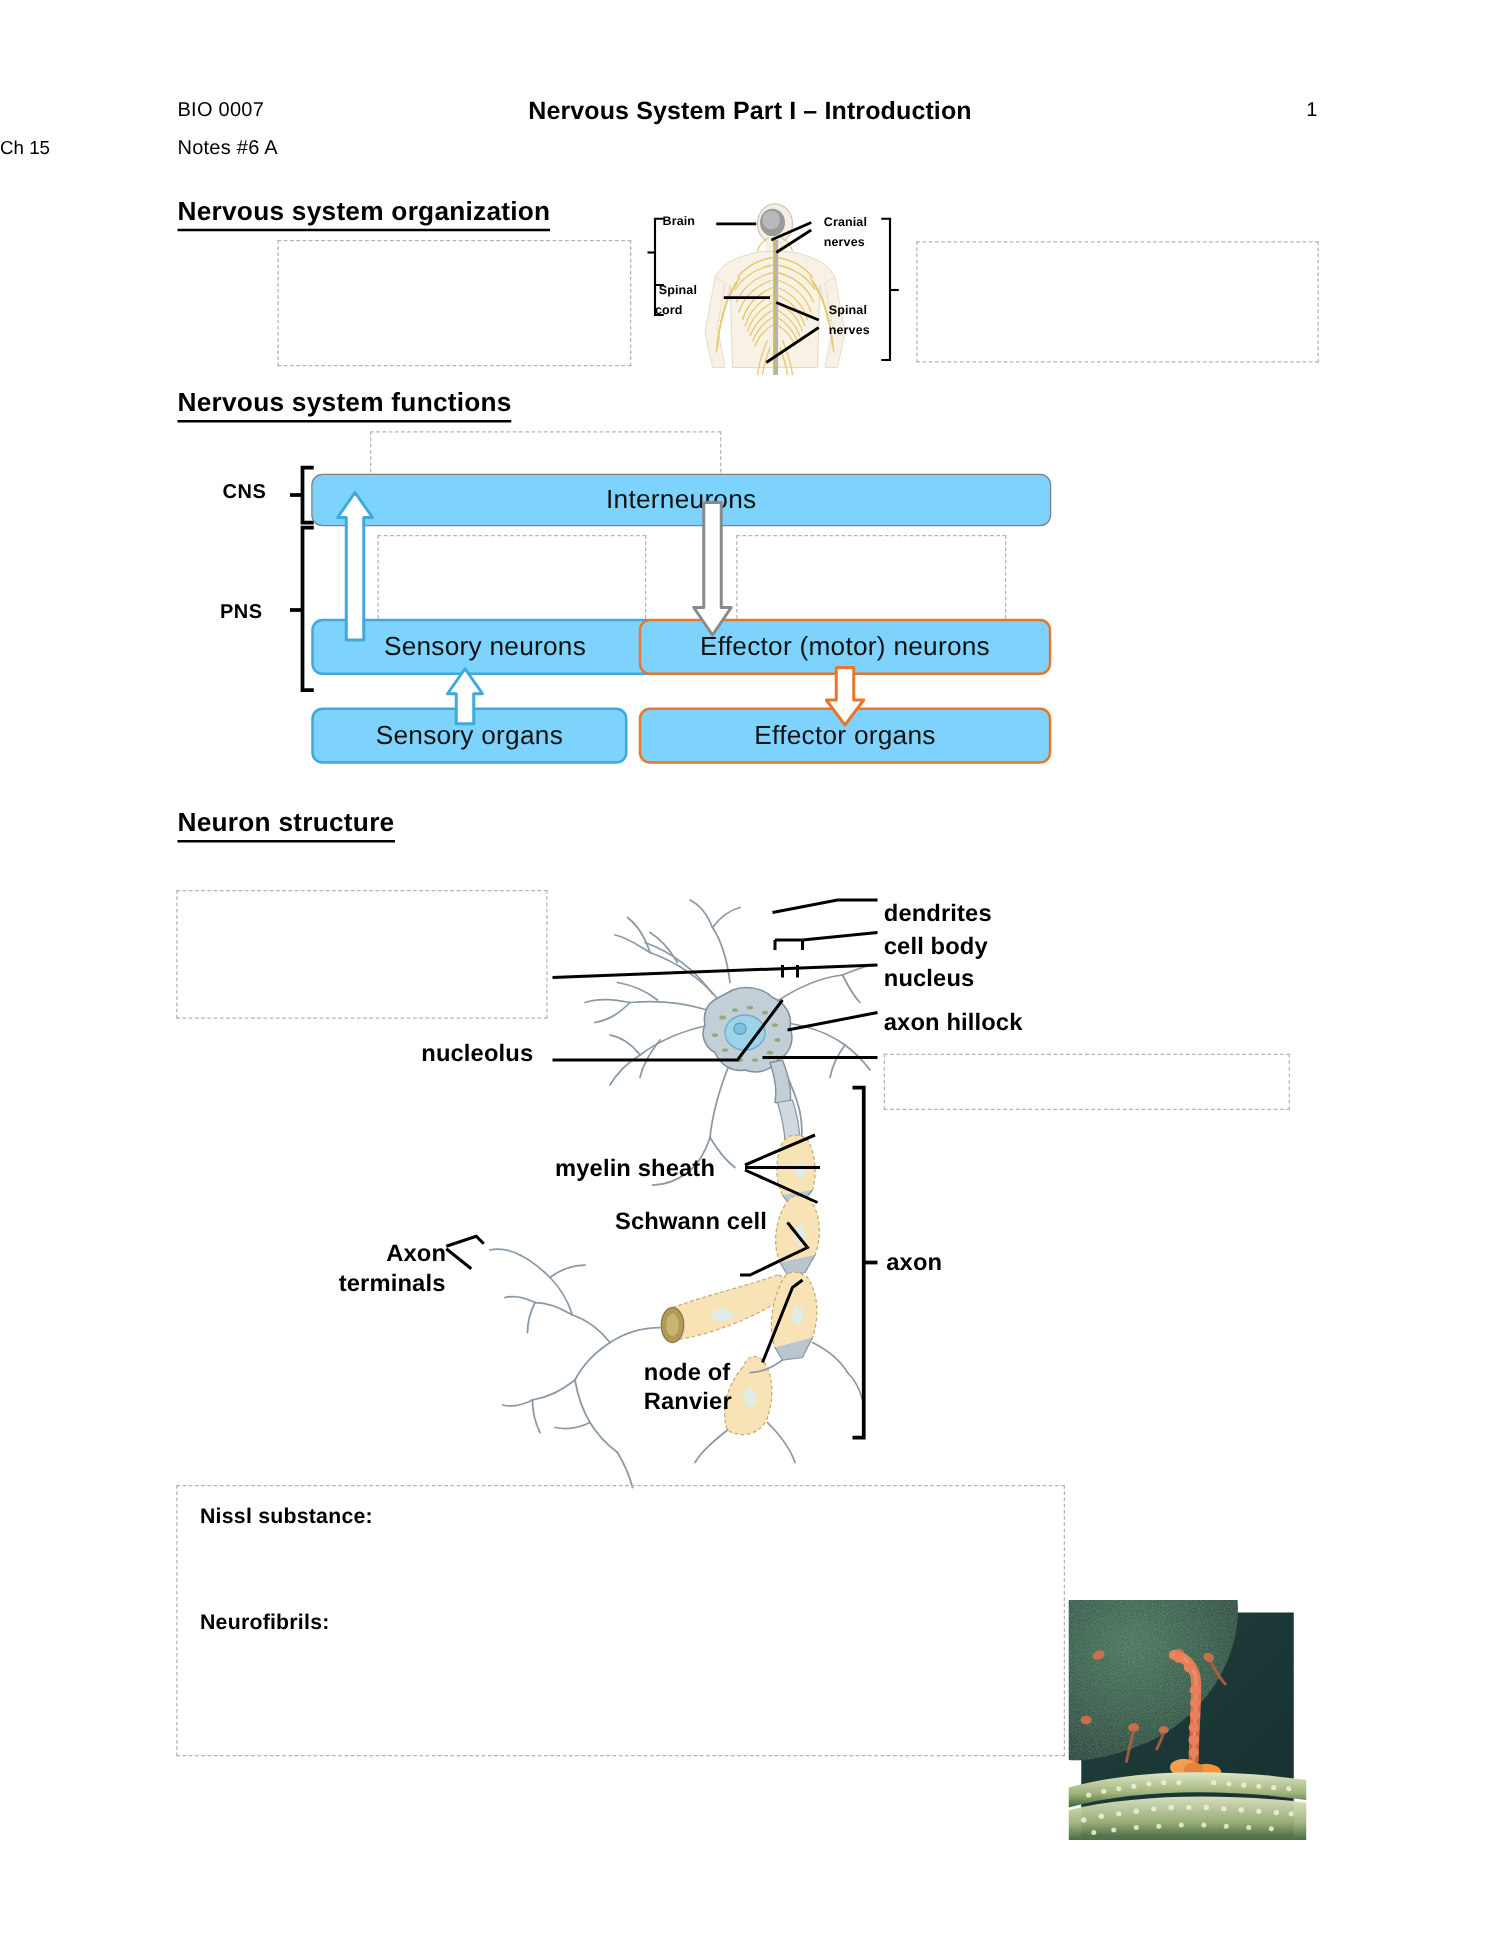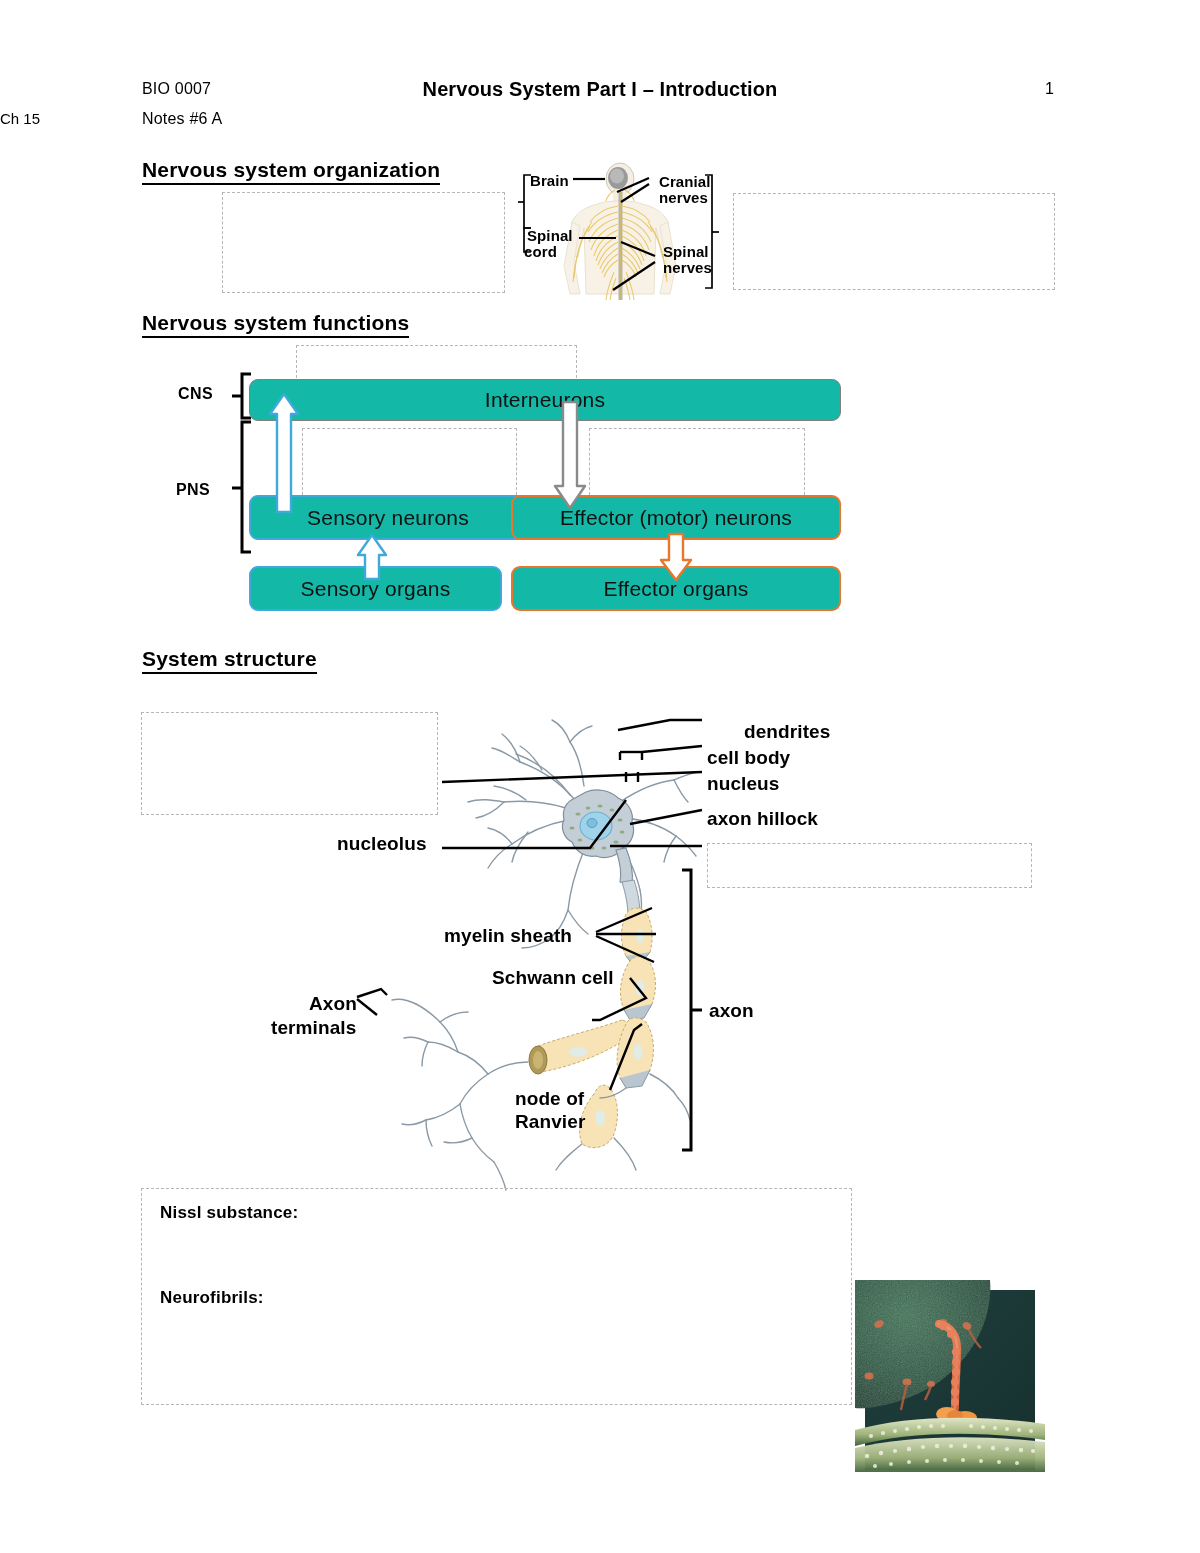--- a/index.html
+++ b/index.html
@@ -25,36 +25,36 @@
     font-size:21px; font-weight:bold; letter-spacing:.2px;
     border-bottom:2px solid #000; display:inline-block; padding-bottom:1px;
     line-height:1.15;
   }
 
   
   .dbox { border:1.6px dashed #b5b5b5; background:transparent; }
 
   
   .fbox {
-    border-radius:9px; background:#14b8a6;
+    border-radius:9px; background:#7dd3fc;
     display:flex; align-items:center; justify-content:center;
     font-size:21px; letter-spacing:.2px; color:#111;
   }
   .fbox.gray  { border:1.6px solid #808080; }
   .fbox.blue  { border:2px solid #3FA9DC; }
   .fbox.orange{ border:2px solid #E8762C; }
 
   
   .brk-label { font-size:16px; font-weight:bold; letter-spacing:.4px; }
 
   
   .nlabel { font-size:19px; font-weight:bold; letter-spacing:.1px; line-height:1.15; }
 
   
-  .blabel { font-size:15px; font-weight:bold; line-height:1.25; letter-spacing:.1px; }
+  .blabel { font-size:10px; font-weight:bold; line-height:1.25; letter-spacing:.1px; }
 
   
   .prompt { font-size:17px; font-weight:bold; letter-spacing:.2px; }
 
   svg { display:block; overflow:visible; }
 </style>
 </head>
 <body>
 
 <div class="abs" id="hdr-course">BIO 0007</div>
@@ -205,21 +205,21 @@
   <svg width="42" height="110" viewBox="0 0 42 110">
     <path d="M21,108 L6,86 L14,86 L14,2 L28,2 L28,86 L36,86 Z" fill="#ffffff" stroke="#8A8A8A" stroke-width="2.4" stroke-linejoin="round"></path>
   </svg>
 </div>
 <div class="abs" style="left:655px; top:532px; width:42px; height:50px;">
   <svg width="42" height="50" viewBox="0 0 42 50">
     <path d="M21,48 L6,28 L14,28 L14,2 L28,2 L28,28 L36,28 Z" fill="#ffffff" stroke="#E8762C" stroke-width="2.4" stroke-linejoin="round"></path>
   </svg>
 </div>
 
-<div class="abs sec-head" style="left:142px; top:647px;">System structure</div>
+<div class="abs sec-head" style="left:142px; top:647px;">Neuron structure</div>
 
 <div class="abs dbox" style="left:141px; top:712px; width:297px; height:103px;"></div>
 <div class="abs dbox" style="left:707px; top:843px; width:325px; height:45px;"></div>
 
 <div class="abs" style="left:370px; top:690px; width:340px; height:500px;">
   <svg width="340" height="500" viewBox="0 0 340 500">
     <defs>
       <style>
         .den  { fill:#cfd9e0; stroke:#7d8d99; stroke-width:1; }
         .denl { stroke:#8a99a5; stroke-width:1.4; fill:none; stroke-linecap:round; }
@@ -368,21 +368,21 @@
     <path d="M196,72 L196,82 M208,72 L208,82" stroke="#000" stroke-width="2.4" fill="none"></path>
 
     <path d="M200,124 L272,110" stroke="#000" stroke-width="2.4" fill="none"></path>
 
     <path d="M12,148 L160,148 L196,100" stroke="#000" stroke-width="2.4" fill="none"></path>
 
     <path d="M180,146 L272,146" stroke="#000" stroke-width="2.4" fill="none"></path>
   </svg>
 </div>
 
-<div class="abs nlabel" style="left:707px; top:721px;margin-left:37px;">dendrites</div>
+<div class="abs nlabel" style="left:707px; top:721px;">dendrites</div>
 <div class="abs nlabel" style="left:707px; top:747px;">cell body</div>
 <div class="abs nlabel" style="left:707px; top:773px;">nucleus</div>
 <div class="abs nlabel" style="left:707px; top:808px;">axon hillock</div>
 <div class="abs nlabel" style="left:337px; top:833px;">nucleolus</div>
 
 <div class="abs" style="left:590px; top:900px; width:120px; height:180px;">
   <svg width="120" height="180" viewBox="0 0 120 180">
     <path d="M6,32 L62,8" stroke="#000" stroke-width="2.4" fill="none"></path>
     <path d="M6,34 L66,34" stroke="#000" stroke-width="2.4" fill="none"></path>
     <path d="M6,36 L64,62" stroke="#000" stroke-width="2.4" fill="none"></path>

